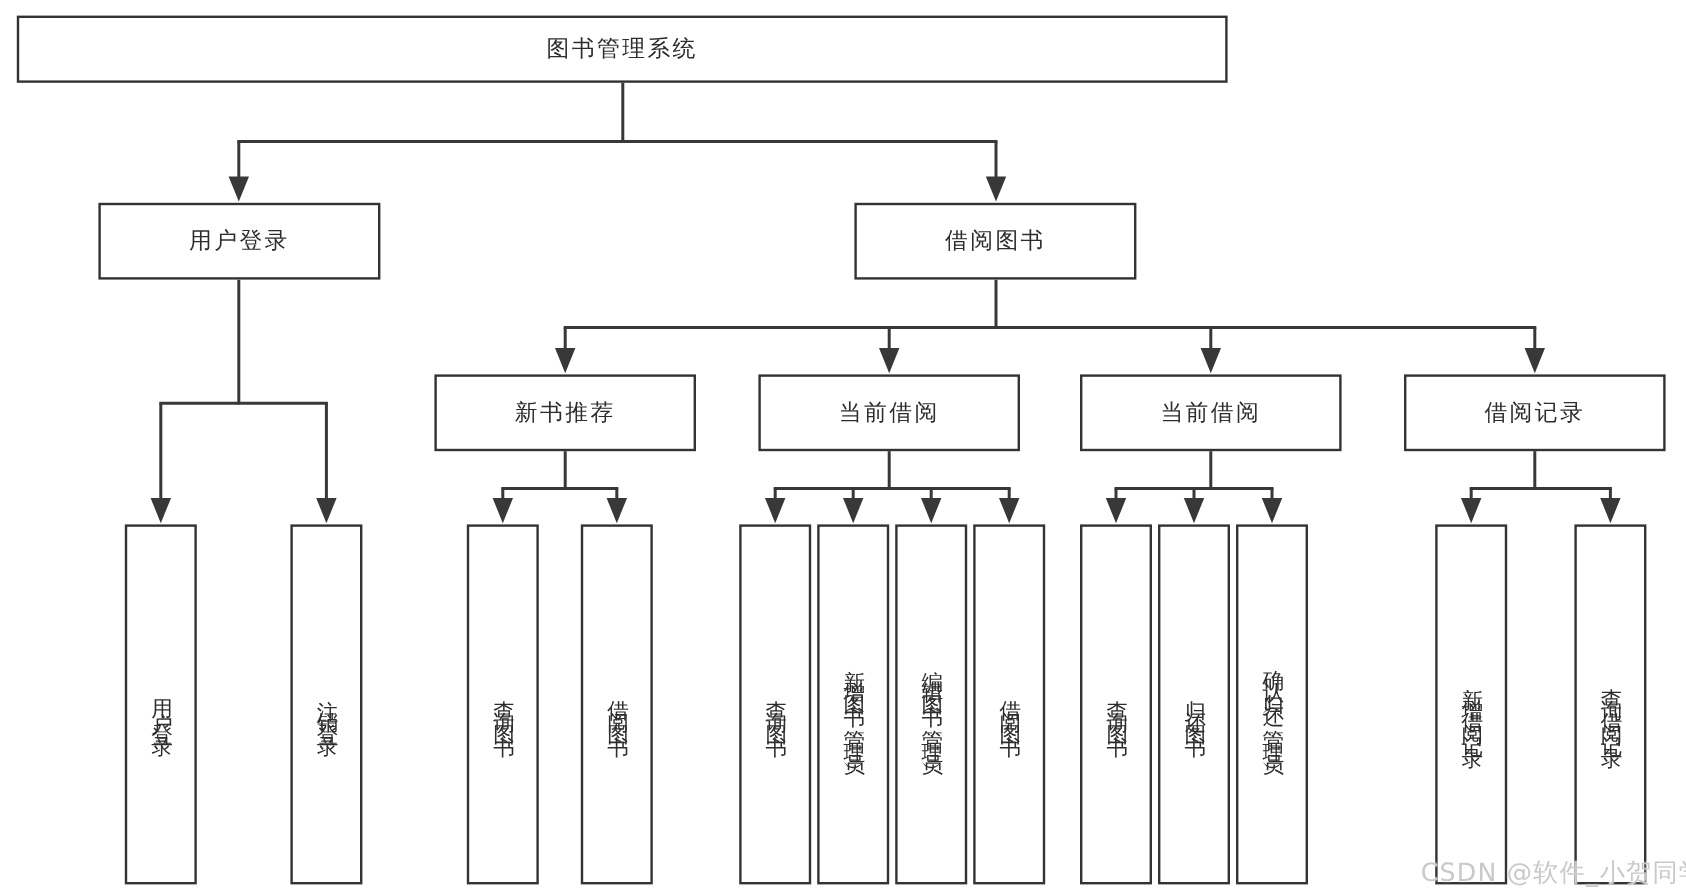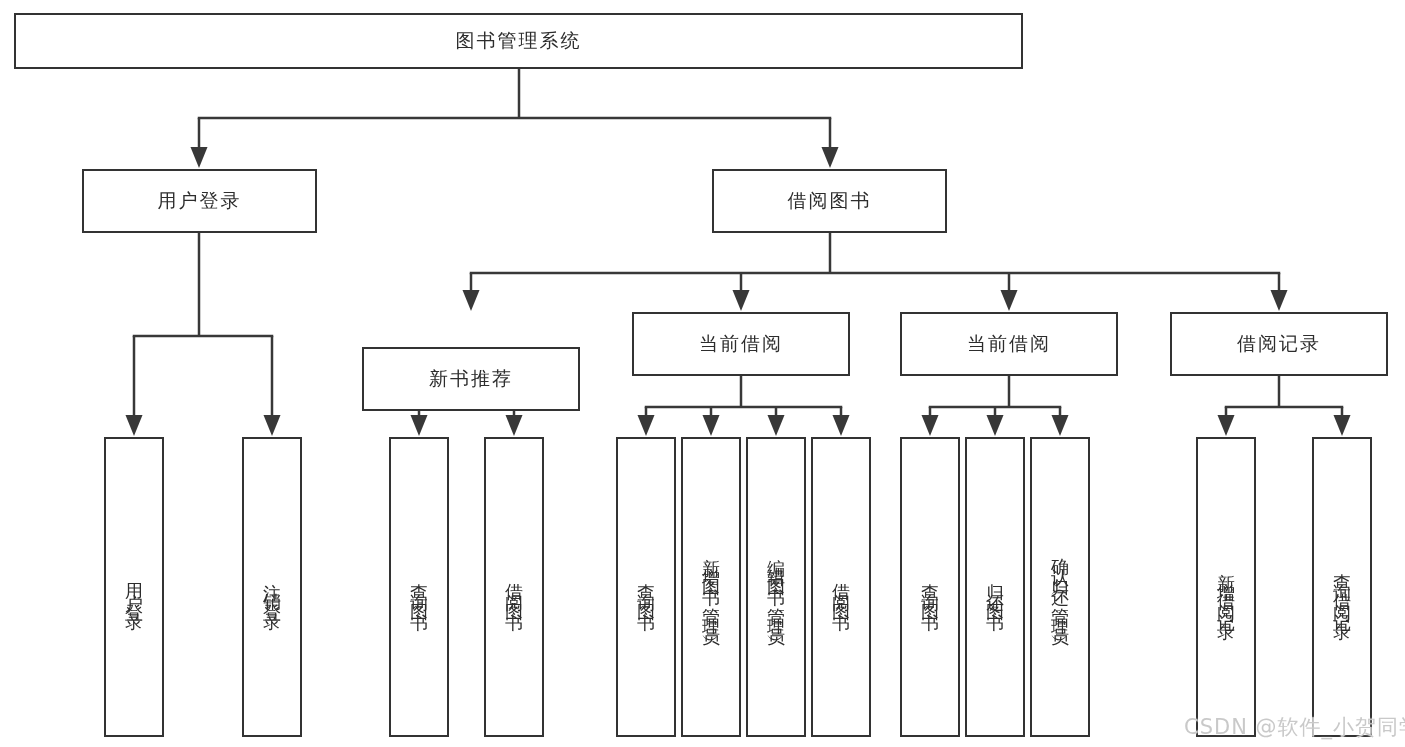--- a/index.html
+++ b/index.html
@@ -106,21 +106,21 @@
     <path d="M1051.5,415 L1068.5,415 L1060,436 Z"></path>
     <path d="M1217.5,415 L1234.5,415 L1226,436 Z"></path>
     <path d="M1333.5,415 L1350.5,415 L1342,436 Z"></path>
   </svg>
 
   <div class="node" style="left:14px;top:13px;width:1009px;height:56px;">图书管理系统</div>
 
   <div class="node" style="left:82px;top:169px;width:235px;height:64px;">用户登录</div>
   <div class="node" style="left:712px;top:169px;width:235px;height:64px;">借阅图书</div>
 
-  <div class="node" style="left:362px;top:312px;width:218px;height:64px;margin-top:35px;">新书推荐</div>
+  <div class="node" style="left:362px;top:312px;width:218px;height:64px;">新书推荐</div>
   <div class="node" style="left:632px;top:312px;width:218px;height:64px;">当前借阅</div>
   <div class="node" style="left:900px;top:312px;width:218px;height:64px;">当前借阅</div>
   <div class="node" style="left:1170px;top:312px;width:218px;height:64px;">借阅记录</div>
 
   <div class="node leaf" style="left:104px;top:437px;width:60px;height:300px;">用户登录</div>
   <div class="node leaf" style="left:242px;top:437px;width:60px;height:300px;">注销登录</div>
 
   <div class="node leaf" style="left:389px;top:437px;width:60px;height:300px;">查询图书</div>
   <div class="node leaf" style="left:484px;top:437px;width:60px;height:300px;">借阅图书</div>
 

